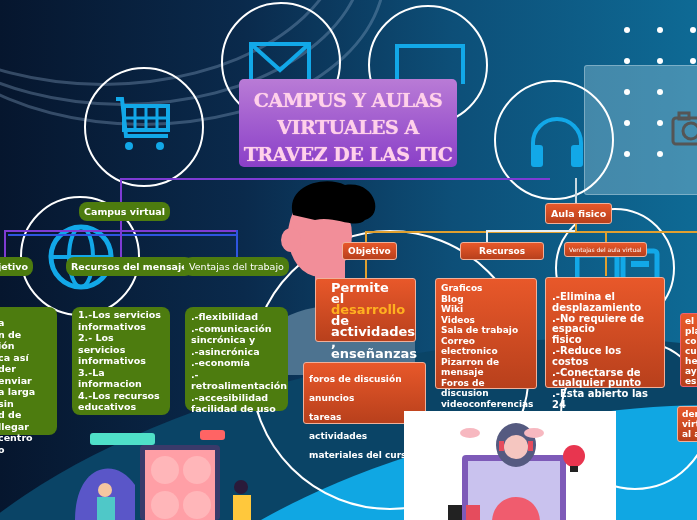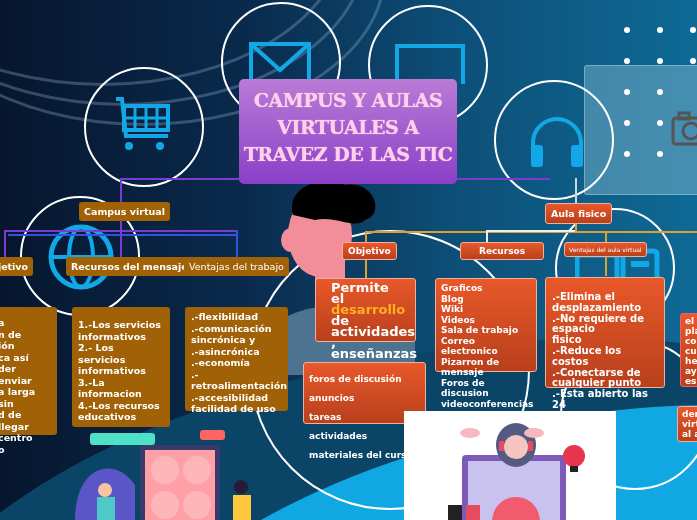--- a/index.html
+++ b/index.html
@@ -13,27 +13,27 @@
            background:#10a7e3; transform:rotate(-14deg); }
   .arcs { position:absolute; left:-140px; top:-220px; width:480px; height:300px; border-radius:50%;
           border:3px solid rgba(140,170,200,0.35); box-shadow: 0 0 0 10px rgba(0,0,0,0) ; }
   .arcs.b { left:-120px; top:-200px; }
   .arcs.c { left:-100px; top:-180px; }
   .circle { position:absolute; border:2.5px solid #fff; border-radius:50%; box-sizing:border-box; }
   .icon { position:absolute; }
   .dot { position:absolute; width:6px; height:6px; border-radius:50%; background:#fff; }
   .panel { position:absolute; left:584px; top:65px; width:120px; height:128px;
            background:rgba(150,200,220,0.4); border:1px solid rgba(255,255,255,0.3); border-radius:3px; }
-  .title { position:absolute; left:239px; top:79px; width:218px; height:105px; border-radius:5px;
+  .title { position:absolute; left:239px; top:79px; width:218px; height:88px; border-radius:5px;
            background:linear-gradient(180deg,#b97bd6 0%,#8a3fc8 100%);
            color:#ffd0ea; font-family:"DejaVu Serif", serif; font-weight:bold; font-size:19px;
            line-height:27px; text-align:center; padding-top:8px; box-sizing:border-box;
            text-shadow:0 0 1px #ffd0ea; letter-spacing:-0.5px; }
   .node { position:absolute; border-radius:3px; box-sizing:border-box; font-weight:bold; }
-  .purple { background:#a16207; color:#fff; }
+  .purple { background:#4d7c0f; color:#fff;border-radius:8px; }
   .orange { background:linear-gradient(180deg,#e8582a 0%,#b8401c 100%); color:#fff;
             border:1px solid #f0b09a; }
   .lbl { font-size:9.5px; padding:4px 5px; white-space:nowrap; }
   .box { font-size:9.5px; line-height:11.5px; padding:6px 6px; white-space:pre-line; }
   .line { position:absolute; }
   .white-card { position:absolute; background:#fff; }
   .hl { color:#ffb020; }
 </style>
 </head>
 <body>
@@ -142,21 +142,21 @@
 <div class="node purple box" style="left:-8px;top:307px;width:65px;height:128px;padding-top:10px">a
 n de
 ión
 ca así
 der enviar
 a larga
  sin
 d de llegar
  centro
 o</div>
-<div class="node purple box" style="left:72px;top:307px;width:98px;height:120px;padding-top:12px">1.-Los servicios
+<div class="node purple box" style="left:72px;top:307px;width:98px;height:108px;padding-top:2px">1.-Los servicios
 informativos
 2.- Los servicios
 informativos
 3.-La informacion
 4.-Los recursos
 educativos</div>
 <div class="node purple box" style="left:185px;top:307px;width:103px;height:104px;padding-top:4px">.-flexibilidad
 .-comunicación
 sincrónica y
 .-asincrónica
@@ -170,21 +170,21 @@
 <div class="node orange lbl" style="left:342px;top:242px;font-size:9px;padding:3px 5px">Objetivo</div>
 <div class="node orange lbl" style="left:460px;top:242px;font-size:9px;padding:3px 18px">Recursos</div>
 <div class="node orange lbl" style="left:564px;top:242px;font-size:6px;padding:3px 4px;font-weight:normal">Ventajas del aula virtual</div>
 
 <div class="node orange box" style="left:315px;top:278px;width:101px;height:64px;font-size:13px;line-height:11px;padding:3px 15px"><span>Permite el</span> <span class="hl">desarrollo</span> <span>de
 actividades ,
 enseñanzas y
 aprendizaje Auto
 aprendizaje</span></div>
 
-<div class="node orange box" style="left:435px;top:278px;width:102px;height:94px;font-size:9px;line-height:10.5px;padding:4px 5px">Graficos
+<div class="node orange box" style="left:435px;top:278px;width:102px;height:111px;font-size:9px;line-height:10.5px;padding:4px 5px">Graficos
 Blog
 Wiki
 Videos
 Sala de trabajo
 Correo electronico
 Pizarron de mensaje
 Foros de discusion
 videoconferencias</div>
 
 <div class="node orange box" style="left:545px;top:277px;width:120px;height:111px;font-size:10px;line-height:10.8px;padding-top:14px">.-Elimina el

